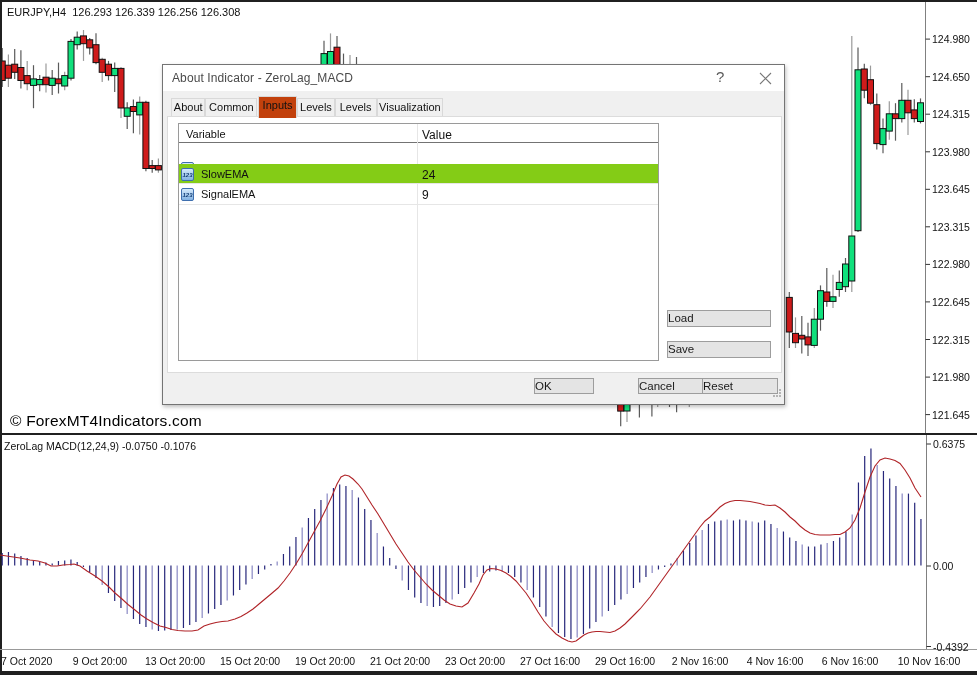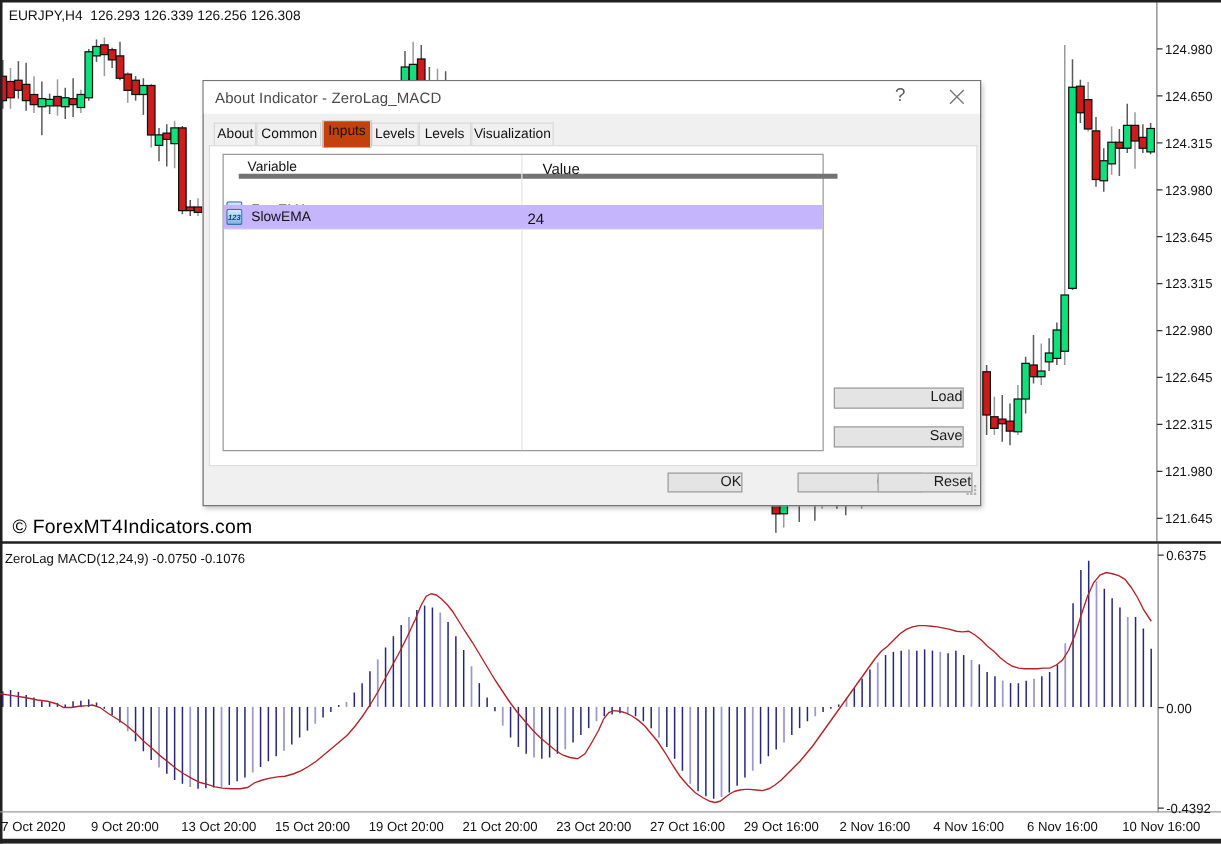--- a/index.html
+++ b/index.html
@@ -15,30 +15,30 @@
 #ttl{position:absolute;left:9px;top:6px;font-size:12px;color:#4a4a4a;letter-spacing:.1px}
 #qm{position:absolute;left:553px;top:3px;font-size:15px;color:#5a5a5a}
 #xm{position:absolute;left:596px;top:6px}
 .tab{position:absolute;top:33px;height:18px;background:#f0f0f0;border:1px solid #d9d9d9;
   border-bottom:none;font-size:11px;color:#111;text-align:center;line-height:17px;z-index:2}
 .tab.active{top:31px;height:22px;background:#c2410c;z-index:3;border-color:#d9d9d9}
 #pane{position:absolute;left:4px;top:51px;width:615px;height:257px;background:#fff;
   border:1px solid #dcdcdc;z-index:1}
 #tbl{position:absolute;left:15px;top:58px;width:481px;height:238px;background:#fff;
   border:1px solid #9a9a9a;z-index:4}
-#thead{position:absolute;left:12px;top:0;width:100%;height:19px;border-bottom:4px solid #737373}
+#thead{position:absolute;left:0;top:0;width:100%;height:19px;border-bottom:1px solid #737373}
 #coldiv{position:absolute;left:238px;top:0;width:1px;height:100%;background:#e6e6e6}
 .trow{position:absolute;left:0;width:100%;height:20.5px;border-bottom:1px solid #e6e6e6}
-.trow.sel{background:#c4b5fd}
+.trow.sel{background:#84cc16}
 .ni{position:absolute;left:2px;top:3px;width:13px;height:13px}
 .rn{position:absolute;left:22px;top:4px;font-size:11px;color:#111}
 #thead .rn{top:3.5px}
 .rv{position:absolute;left:243px;top:4px;font-size:12px;color:#111}
 .btn{position:absolute;background:#e4e4e4;border:1px solid #9d9d9d;font-size:11.5px;
-  color:#1a1a1a;text-align:right;line-height:15px;z-index:6}
+  color:#1a1a1a;text-align:left;line-height:15px;z-index:6}
 #grip{position:absolute;right:2px;bottom:2px}
 </style></head>
 <body>
 <svg width="977" height="675" viewBox="0 0 977 675" style="position:absolute;left:0;top:0">
 <rect x="0" y="0" width="977" height="675" fill="#fff"></rect>
 <line x1="2.2" y1="48.0" x2="2.2" y2="87.0" stroke="#5a5a5a" stroke-width="1.2"></line>
 <rect x="-0.8" y="61.0" width="6" height="19.5" fill="#cf1b1b" stroke="#111" stroke-width="1"></rect>
 <line x1="8.4" y1="54.4" x2="8.4" y2="87.0" stroke="#9a9a9a" stroke-width="1.2"></line>
 <rect x="5.4" y="65.2" width="6" height="13.0" fill="#cf1b1b" stroke="#111" stroke-width="1"></rect>
 <line x1="14.7" y1="48.9" x2="14.7" y2="78.9" stroke="#5a5a5a" stroke-width="1.2"></line>
@@ -405,20 +405,28 @@
         <span class="rv">12</span>
       </div>
 <div class="trow sel" style="top:39.5px">
         <span class="ni"><svg width="13" height="13" viewBox="0 0 13 13">
             <rect x="0.5" y="0.5" width="12" height="12" rx="1.5" fill="url(#gb)" stroke="#3f6fae"></rect>
             <text x="6.5" y="9" font-size="6" font-weight="bold" font-style="italic" text-anchor="middle" fill="#123c74" font-family="Liberation Sans, sans-serif">123</text>
           </svg></span>
         <span class="rn">SlowEMA</span>
         <span class="rv">24</span>
       </div>
+<div class="trow" style="top:60.0px">
+        <span class="ni"><svg width="13" height="13" viewBox="0 0 13 13">
+            <rect x="0.5" y="0.5" width="12" height="12" rx="1.5" fill="url(#gb)" stroke="#3f6fae"></rect>
+            <text x="6.5" y="9" font-size="6" font-weight="bold" font-style="italic" text-anchor="middle" fill="#123c74" font-family="Liberation Sans, sans-serif">123</text>
+          </svg></span>
+        <span class="rn">SignalEMA</span>
+        <span class="rv">9</span>
+      </div>
  </div>
  <div class="btn" style="left:504px;top:245px;width:104px;height:17px">Load</div>
  <div class="btn" style="left:504px;top:276px;width:104px;height:17px">Save</div>
  <div class="btn" style="left:371px;top:313px;width:60px;height:16px">OK</div>
  <div class="btn" style="left:475px;top:313px;width:100px;height:16px">Cancel</div>
  <div class="btn" style="left:539px;top:313px;width:76px;height:16px">Reset</div>
  <div id="grip">
    <svg width="9" height="9" viewBox="0 0 9 9">
     <g fill="#b5b5b5">
           <rect x="6" y="0" width="2" height="2"></rect>

